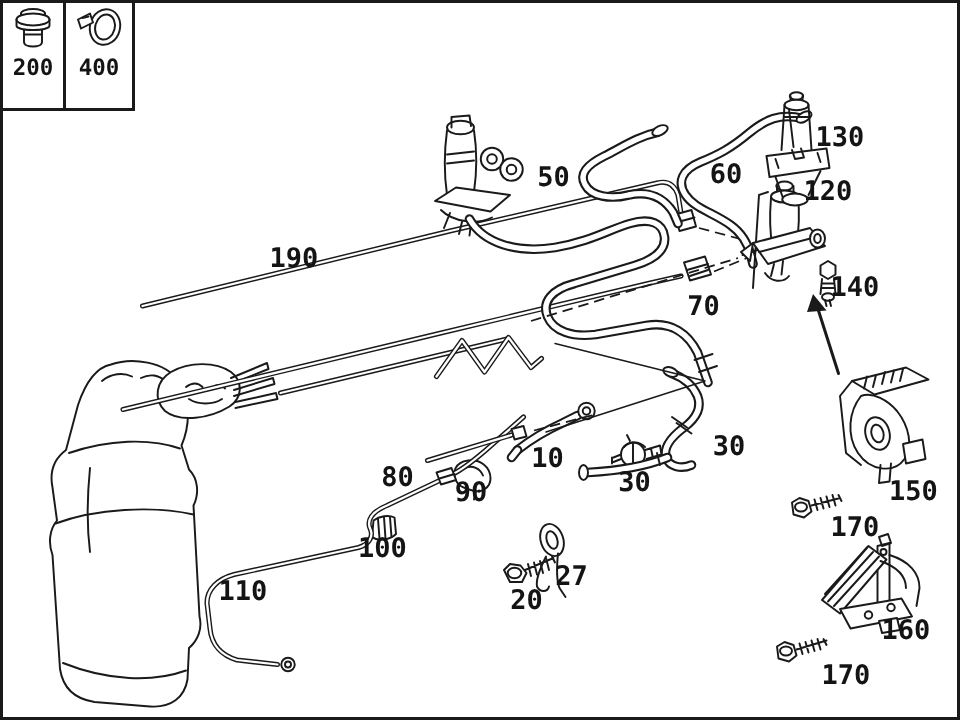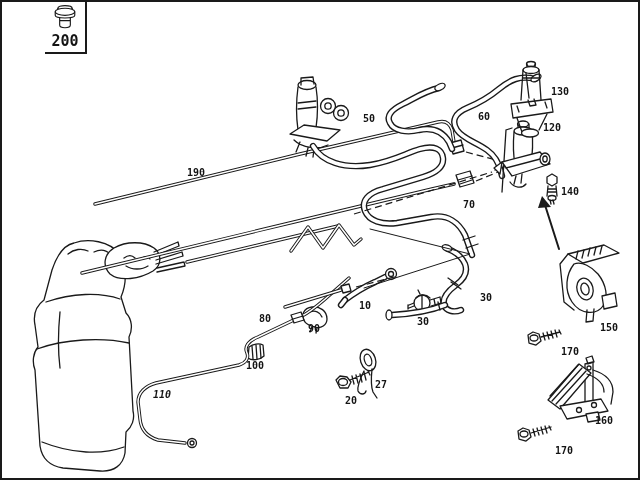--- a/index.html
+++ b/index.html
@@ -15,34 +15,34 @@
   .to  { fill:none; stroke:#1a1a1a; stroke-width:6.4; stroke-linecap:round; stroke-linejoin:round; }
   .ti  { fill:none; stroke:#ffffff; stroke-width:3.6; stroke-linecap:round; stroke-linejoin:round; }
   .po  { fill:none; stroke:#1a1a1a; stroke-width:3.4; stroke-linecap:round; stroke-linejoin:round; }
   .pi  { fill:none; stroke:#ffffff; stroke-width:1.5; stroke-linecap:round; stroke-linejoin:round; }
   .dash{ fill:none; stroke:#1a1a1a; stroke-width:1.2; stroke-dasharray:7 4; }
   .wf  { fill:#ffffff; stroke:#1a1a1a; stroke-width:1.3; stroke-linejoin:round; }
   .bf  { fill:#1a1a1a; stroke:none; }
 
   .legend { position:absolute; left:0; top:0; display:flex; background:#fff; z-index:3; }
   .legend-cell {
-    height:52px; border-right:2px solid #1a1a1a; border-bottom:2px solid #1a1a1a;
-    display:flex; flex-direction:column; align-items:center; justify-content:flex-end;
-    padding-bottom:3px; background:#fff;margin-left:43px;
+    height:72px; border-right:2px solid #1a1a1a; border-bottom:2px solid #1a1a1a;
+    display:flex; flex-direction:column; align-items:center; 
+    padding-bottom:3px; background:#fff;
   }
   .legend-cell:nth-child(1){ width:42px; }
   .legend-cell:nth-child(2){ width:46px; }
   .legend-cell:nth-child(3){ width:60px; }
   .cell-label { font-size:15px; font-weight:bold; color:#141414; line-height:1; }
   .cell-label.hl { background:#e05c5c; padding:0 2px; color:#1c0000; }
 
   .callout-layer { position:absolute; left:0; top:0; width:640px; height:480px; z-index:2; }
   .callout {
     position:absolute; transform:translate(-50%,-50%);
-    font-size:10px; font-weight:bold; color:#141414; white-space:nowrap; line-height:1;
+    font-size:18px; font-weight:bold; color:#141414; white-space:nowrap; line-height:1;
     cursor:default;
   }
 </style>
 </head>
 <body>
 
 <div class="page">
 
   <svg class="art" width="640" height="480" viewBox="0 0 640 480">
 
@@ -264,38 +264,47 @@
   <div class="legend">
     <div class="legend-cell">
       <svg width="40" height="36" viewBox="0 0 40 36">
         <ellipse class="wf" cx="20" cy="7" rx="8" ry="3"></ellipse>
         <path class="ln" d="M 12,7 L 12,11 M 28,7 L 28,11"></path>
         <ellipse class="wf" cx="20" cy="11" rx="11" ry="4"></ellipse>
         <path class="ln" d="M 9,11 L 9,15 M 31,11 L 31,15 M 9,15 C 9,19 31,19 31,15"></path>
         <path class="ln" d="M 14,18 L 14,26 M 26,18 L 26,26 M 14,26 C 14,30 26,30 26,26 M 14,21 L 26,21"></path>
       </svg>
       <span class="cell-label">200</span>
+    </div>
+    <div class="legend-cell">
+      <svg width="40" height="36" viewBox="0 0 40 36">
+        <ellipse class="wf" cx="24" cy="16" rx="10" ry="12" transform="rotate(15 24 16)"></ellipse>
+        <ellipse class="ln" cx="24" cy="16" rx="6.5" ry="8.5" transform="rotate(15 24 16)"></ellipse>
+        <path class="wf" d="M 6,11 L 14,7 L 16,13 L 8,17 Z"></path>
+        <path class="ln" d="M 9,10 L 13,9"></path>
+      </svg>
+      <span class="cell-label">400</span>
     </div>
   </div>
 
   <div class="callout-layer">
       <span class="callout" style="left: 194px; top: 171px;">190</span>
       <span class="callout" style="left: 367px; top: 117px;">50</span>
       <span class="callout" style="left: 482px; top: 115px;">60</span>
       <span class="callout" style="left: 558px; top: 90px;">130</span>
       <span class="callout" style="left: 550px; top: 126px;">120</span>
       <span class="callout" style="left: 568px; top: 190px;">140</span>
       <span class="callout" style="left: 443px; top: 203px; margin-left: 24px;">70</span>
       <span class="callout" style="left: 484px; top: 296px;">30</span>
       <span class="callout" style="left: 363px; top: 304px;">10</span>
       <span class="callout" style="left: 421px; top: 320px;">30</span>
       <span class="callout" style="left: 263px; top: 317px;">80</span>
       <span class="callout" style="left: 312px; top: 327px; text-align: right;">90</span>
       <span class="callout" style="left: 253px; top: 364px;">100</span>
-      <span class="callout" style="left: 160px; top: 393px; font-style: italic;">110</span>
+      <span class="callout" style="left: 160px; top: 393px;">110</span>
       <span class="callout" style="left: 379px; top: 383px;">27</span>
       <span class="callout" style="left: 349px; top: 399px;">20</span>
       <span class="callout" style="left: 607px; top: 326px;">150</span>
       <span class="callout" style="left: 568px; top: 350px;">170</span>
       <span class="callout" style="left: 602px; top: 419px;">160</span>
       <span class="callout" style="left: 562px; top: 449px;">170</span>
     </div>
 
 </div>
 

